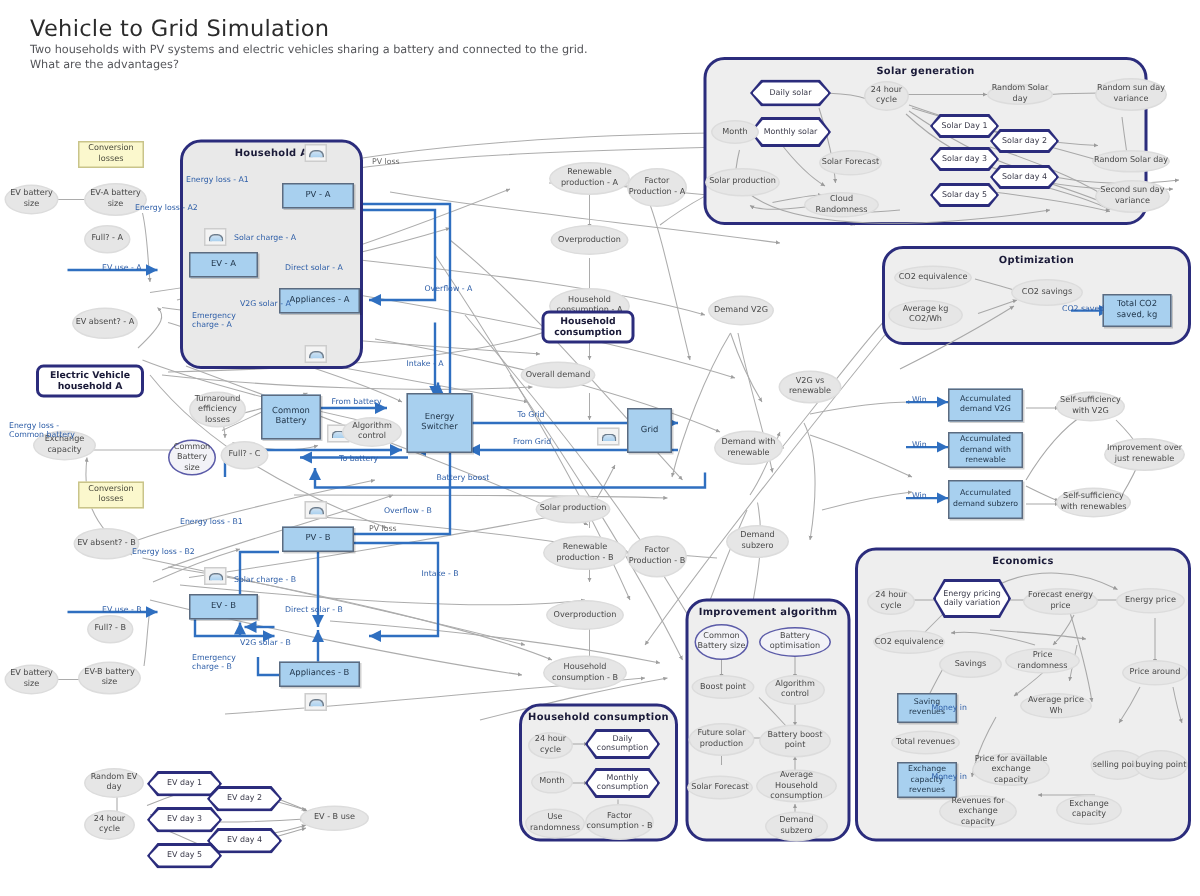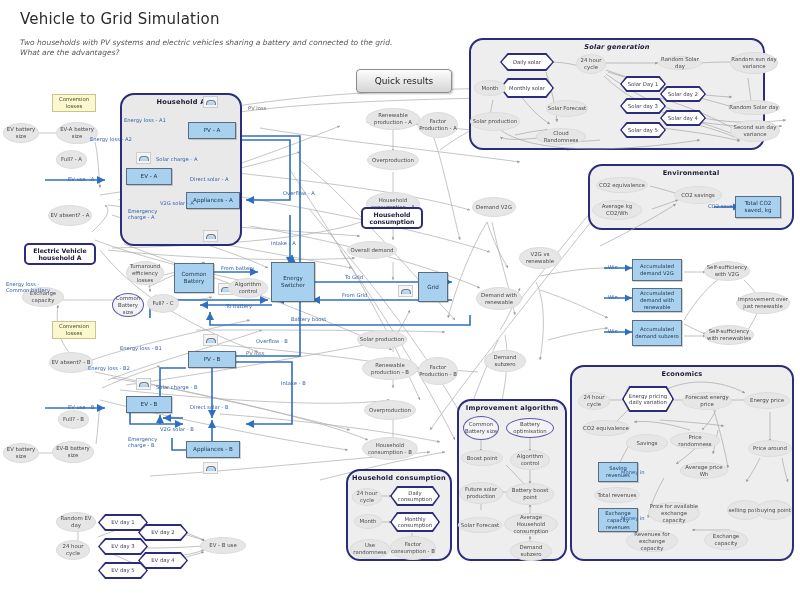--- a/index.html
+++ b/index.html
@@ -2,22 +2,22 @@
 <html><head>
 <meta charset="utf-8">
 <style>
   html,body{margin:0;padding:0;background:#ffffff;}
   body{width:800px;height:597px;overflow:hidden;font-family:"DejaVu Sans",sans-serif;}
   #root{position:relative;width:800px;height:597px;background:#fff;}
 
   
   .title{position:absolute;left:20px;top:10px;font-size:15px;color:#2b2b2b;
          font-family:"DejaVu Sans",sans-serif;font-weight:400;letter-spacing:.2px;}
-  .subtitle{position:absolute;left:20px;top:38px;width:430px;font-size:7.5px;line-height:10px;
-         font-style:italic;color:#55565a;}
+  .subtitle{position:absolute;left:20px;top:28px;width:430px;font-size:7.5px;line-height:10px;
+         color:#55565a;}
 
   
   svg.wires{position:absolute;left:0;top:0;width:800px;height:597px;pointer-events:none;}
 
   
   .box{position:absolute;box-sizing:border-box;}
   .group{background:#eeeeee;border:2px solid #2b2c7c;border-radius:14px;}
   .group.sys{border-radius:18px;border-width:2.5px;}
   .group.inner{background:#e9e9e9;border:2.5px solid #2b2c7c;border-radius:14px;}
   .group-title{position:absolute;left:0;right:0;top:3px;text-align:center;
@@ -291,23 +291,22 @@
   <div class="node aux" style="left:362px;top:357px;width:56px;height:23px;">Renewable production - B</div>
   <div class="node aux" style="left:418px;top:357px;width:40px;height:28px;">Factor Production - B</div>
   <div class="node aux" style="left:364px;top:400px;width:52px;height:20px;">Overproduction</div>
   <div class="node aux" style="left:362px;top:437px;width:56px;height:23px;">Household consumption - B</div>
 
   <div class="node aux" style="left:472px;top:197px;width:44px;height:20px;">Demand V2G</div>
   <div class="node aux" style="left:519px;top:247px;width:42px;height:22px;">V2G vs renewable</div>
   <div class="node aux" style="left:476px;top:287px;width:46px;height:23px;">Demand with renewable</div>
   <div class="node aux" style="left:484px;top:350px;width:42px;height:22px;">Demand subzero</div>
 
-  <div class="qbtn" style="left:356px;top:69px;width:94px;height:22px;">Quick results</div>
-
-  <div class="box group" style="left:469px;top:38px;width:296px;height:112px;font-style:italic;">
+
+  <div class="box group" style="left:469px;top:38px;width:296px;height:112px;">
     <div class="group-title">Solar generation</div>
   </div>
   <svg class="wires" viewBox="0 0 800 597">
     <g fill="none" stroke="#a8a8a8" stroke-width="0.7" marker-end="url(#ag)">
       <path d="M545,62 C570,62 580,66 588,70"></path>
       <path d="M501,88 C510,88 515,88 520,88"></path>
       <path d="M493,100 C490,112 490,120 490,124"></path>
       <path d="M520,95 C530,108 540,118 550,124"></path>
       <path d="M546,72 C552,90 556,110 557,122"></path>
       <path d="M515,135 C530,132 540,130 548,130"></path>
@@ -354,21 +353,21 @@
       <div class="hexin">Solar day 3</div>
     </div>
   <div class="hexwrap" style="left:660px;top:110px;width:46px;height:16px;">
       <div class="hexin">Solar day 4</div>
     </div>
   <div class="hexwrap" style="left:620px;top:122px;width:46px;height:16px;">
       <div class="hexin">Solar day 5</div>
     </div>
 
   <div class="box group" style="left:588px;top:164px;width:206px;height:66px;">
-    <div class="group-title">Environmental</div>
+    <div class="group-title">Optimization</div>
   </div>
   <svg class="wires" viewBox="0 0 800 597">
     <g fill="none" stroke="#a8a8a8" stroke-width="0.7" marker-end="url(#ag)">
       <path d="M650,186 C665,190 672,192 678,194"></path>
       <path d="M652,209 C664,205 672,202 678,200"></path>
       <path d="M600,246 C640,226 660,214 676,204"></path>
     </g>
     <g fill="none" stroke="#2f6fc0" stroke-width="1.5" marker-end="url(#ab)">
       <path d="M714,207 L740,207"></path>
     </g>

